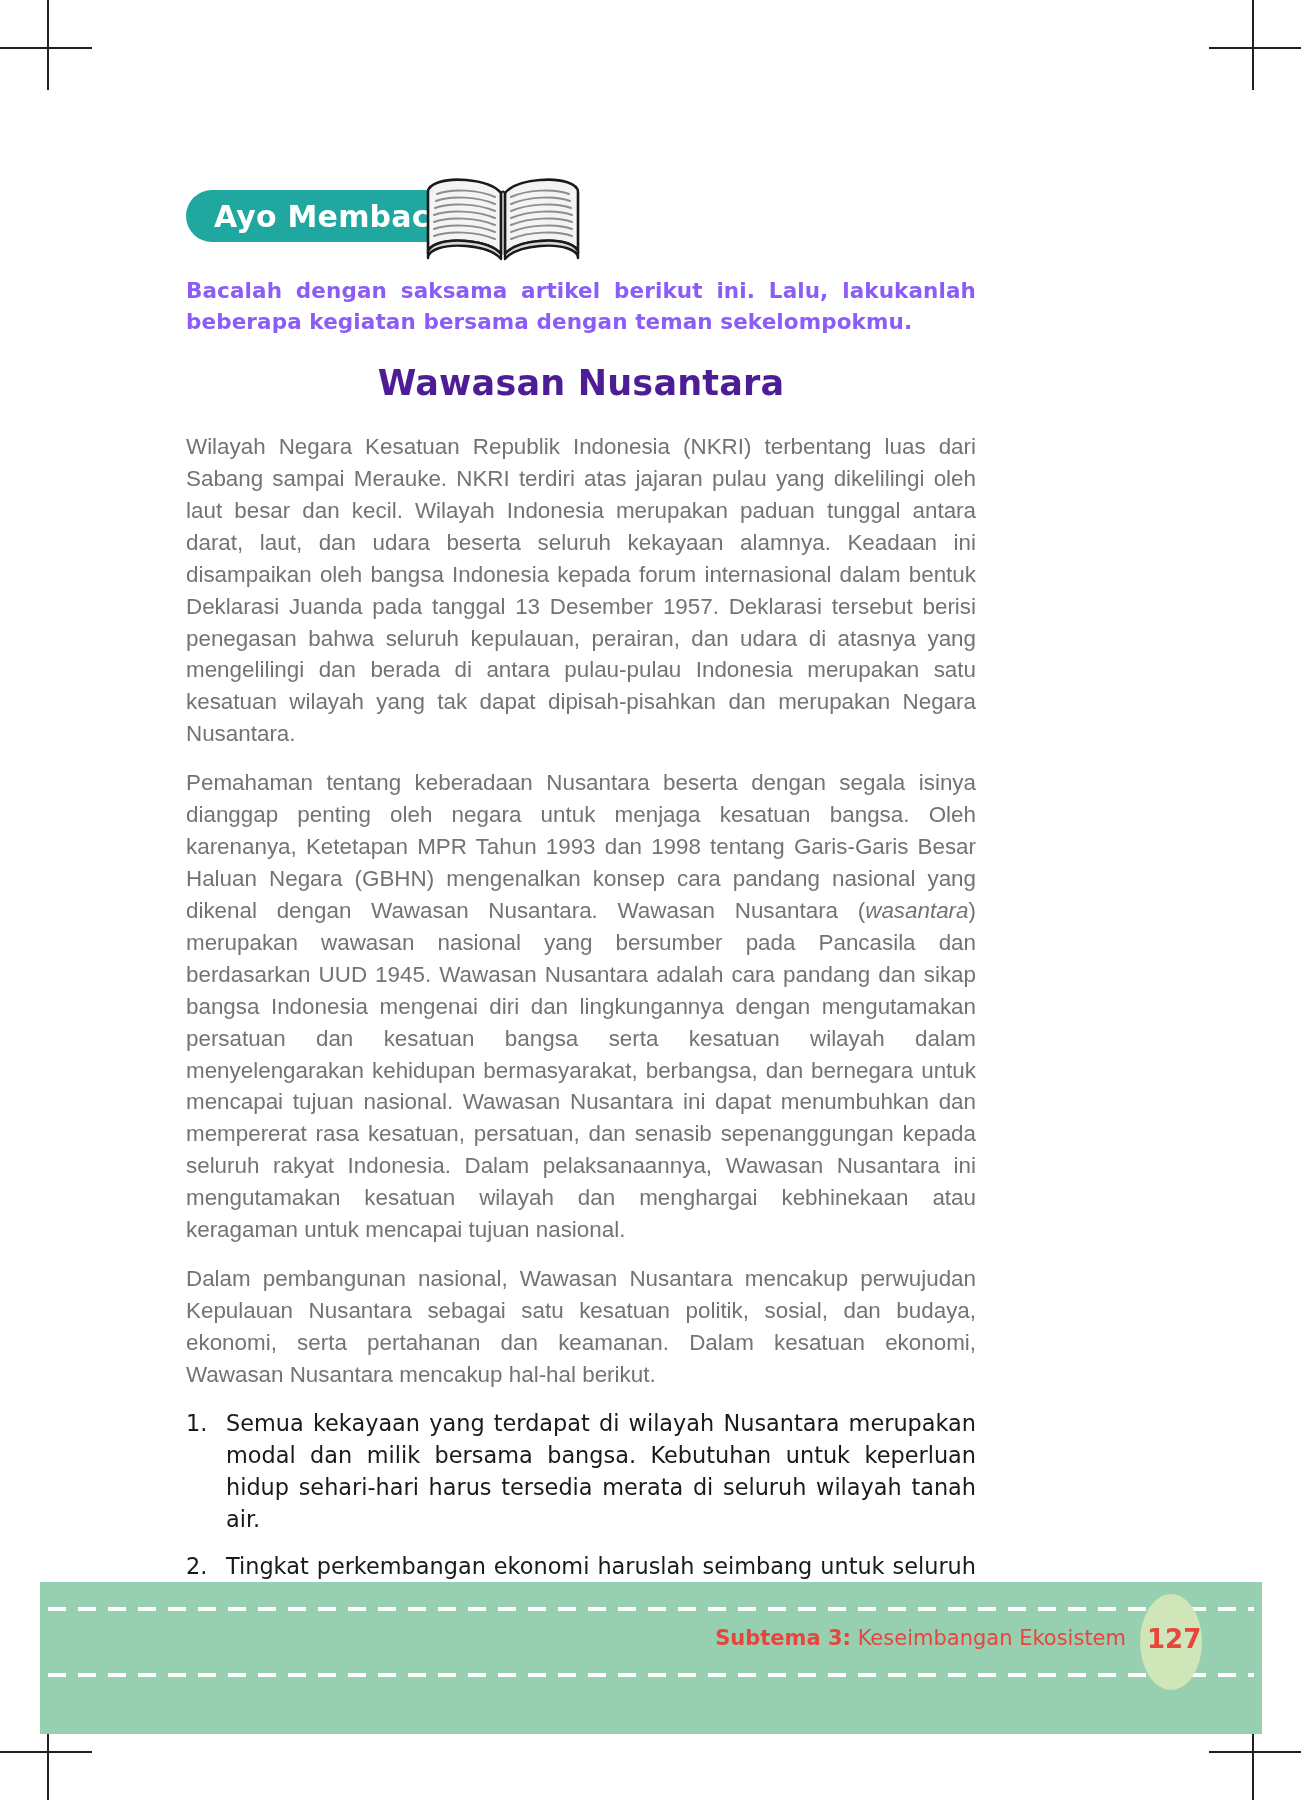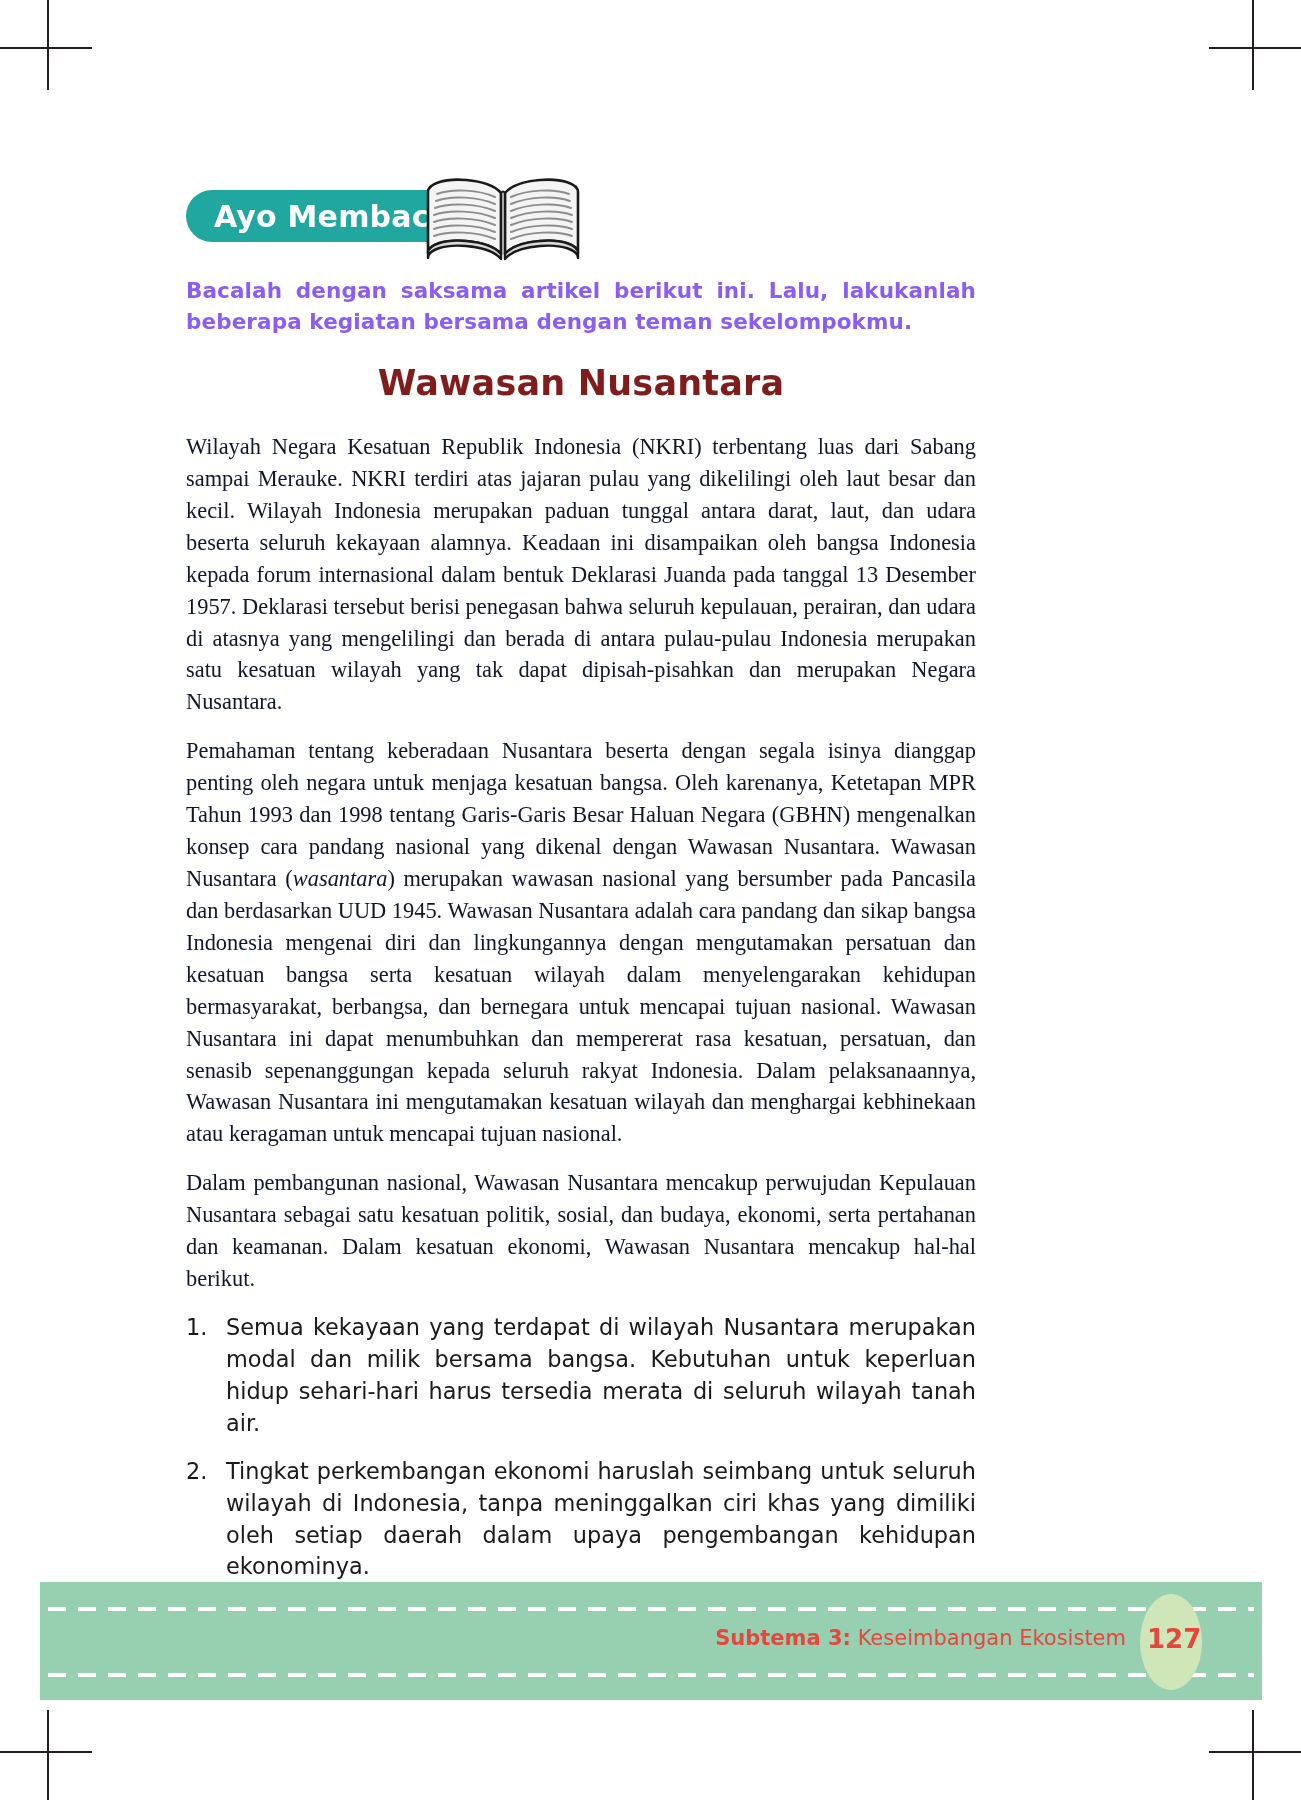--- a/index.html
+++ b/index.html
@@ -88,37 +88,37 @@
     font-weight: bold;
     line-height: 1.42;
     text-align: justify;
     text-align-last: left;
     margin: 0 0 6px 0;
     letter-spacing: 0.1px;
   }
 
   
   .article-title {
-    color: #7f1d1d;
+    color: #4c1d95;
     font-size: 35px;
     font-weight: bold;
     text-align: center;
     margin: 26px 0 28px 0;
     letter-spacing: 0.2px;
   }
 
   
   .para {
     font-size: 22.4px;
     line-height: 1.425;
-    color: #0f172a;
+    color: #737373;
     text-align: justify;
     text-align-last: left;
     margin: 0 0 17px 0;
-    font-family: Liberation Serif, serif;
+    font-family: Liberation Sans, sans-serif;
   }
   .para em { font-style: italic; margin-top: 12px; }
 
   
   .num-list { margin: 0; padding: 0; list-style: none; }
   .num-item {
     display: flex;
     margin-bottom: 16px;
     font-size: 22.4px;
     line-height: 1.425;
@@ -134,21 +134,21 @@
     text-align: justify;
     text-align-last: left;
   }
 
   
   .footer {
     position: absolute;
     left: 40px;
     top: 1582px;
     width: 1222px;
-    height: 118px;
+    height: 152px;
     background: #96d0b0;
   }
   .footer-dash {
     position: absolute;
     left: 8px;
     width: 1206px;
     height: 4px;
     background-image: linear-gradient(to right, #ffffff 0 18px, rgba(255,255,255,0) 18px 30px);
     background-size: 30px 4px;
     background-repeat: repeat-x;

